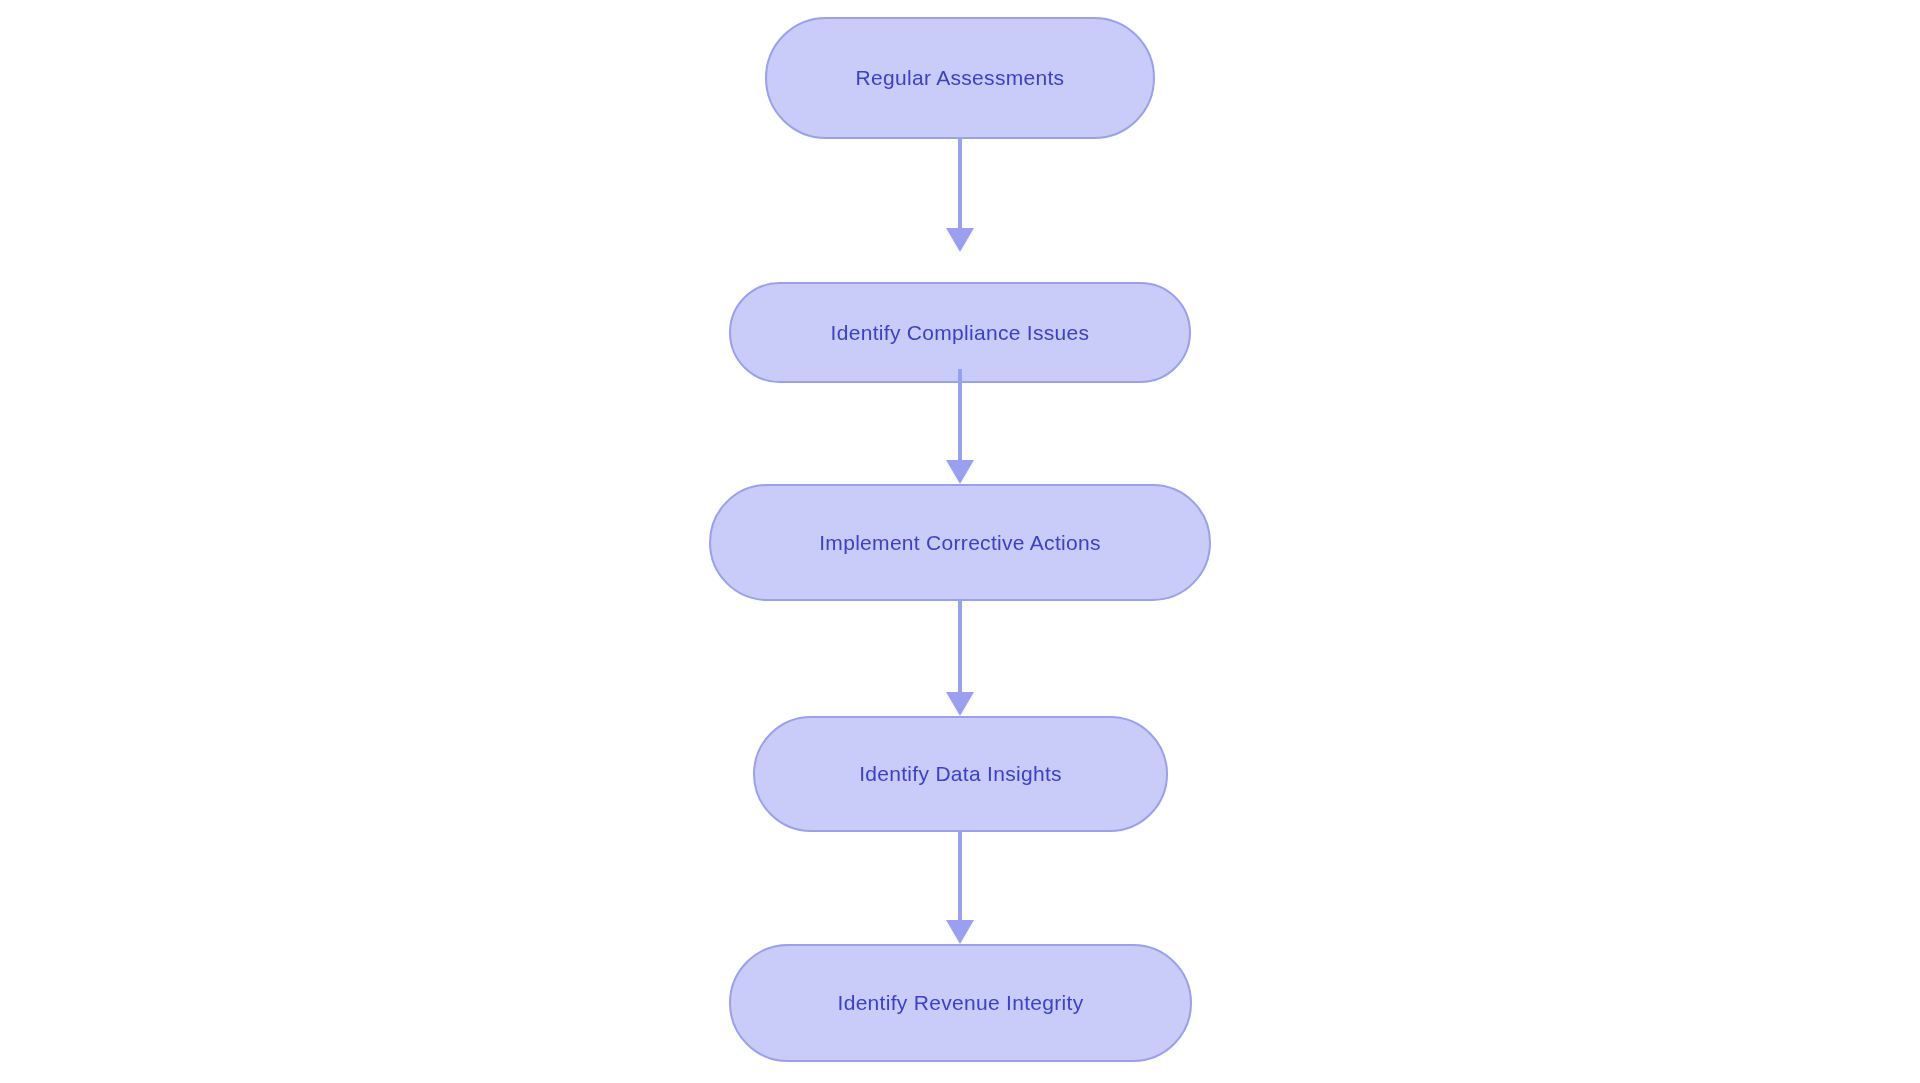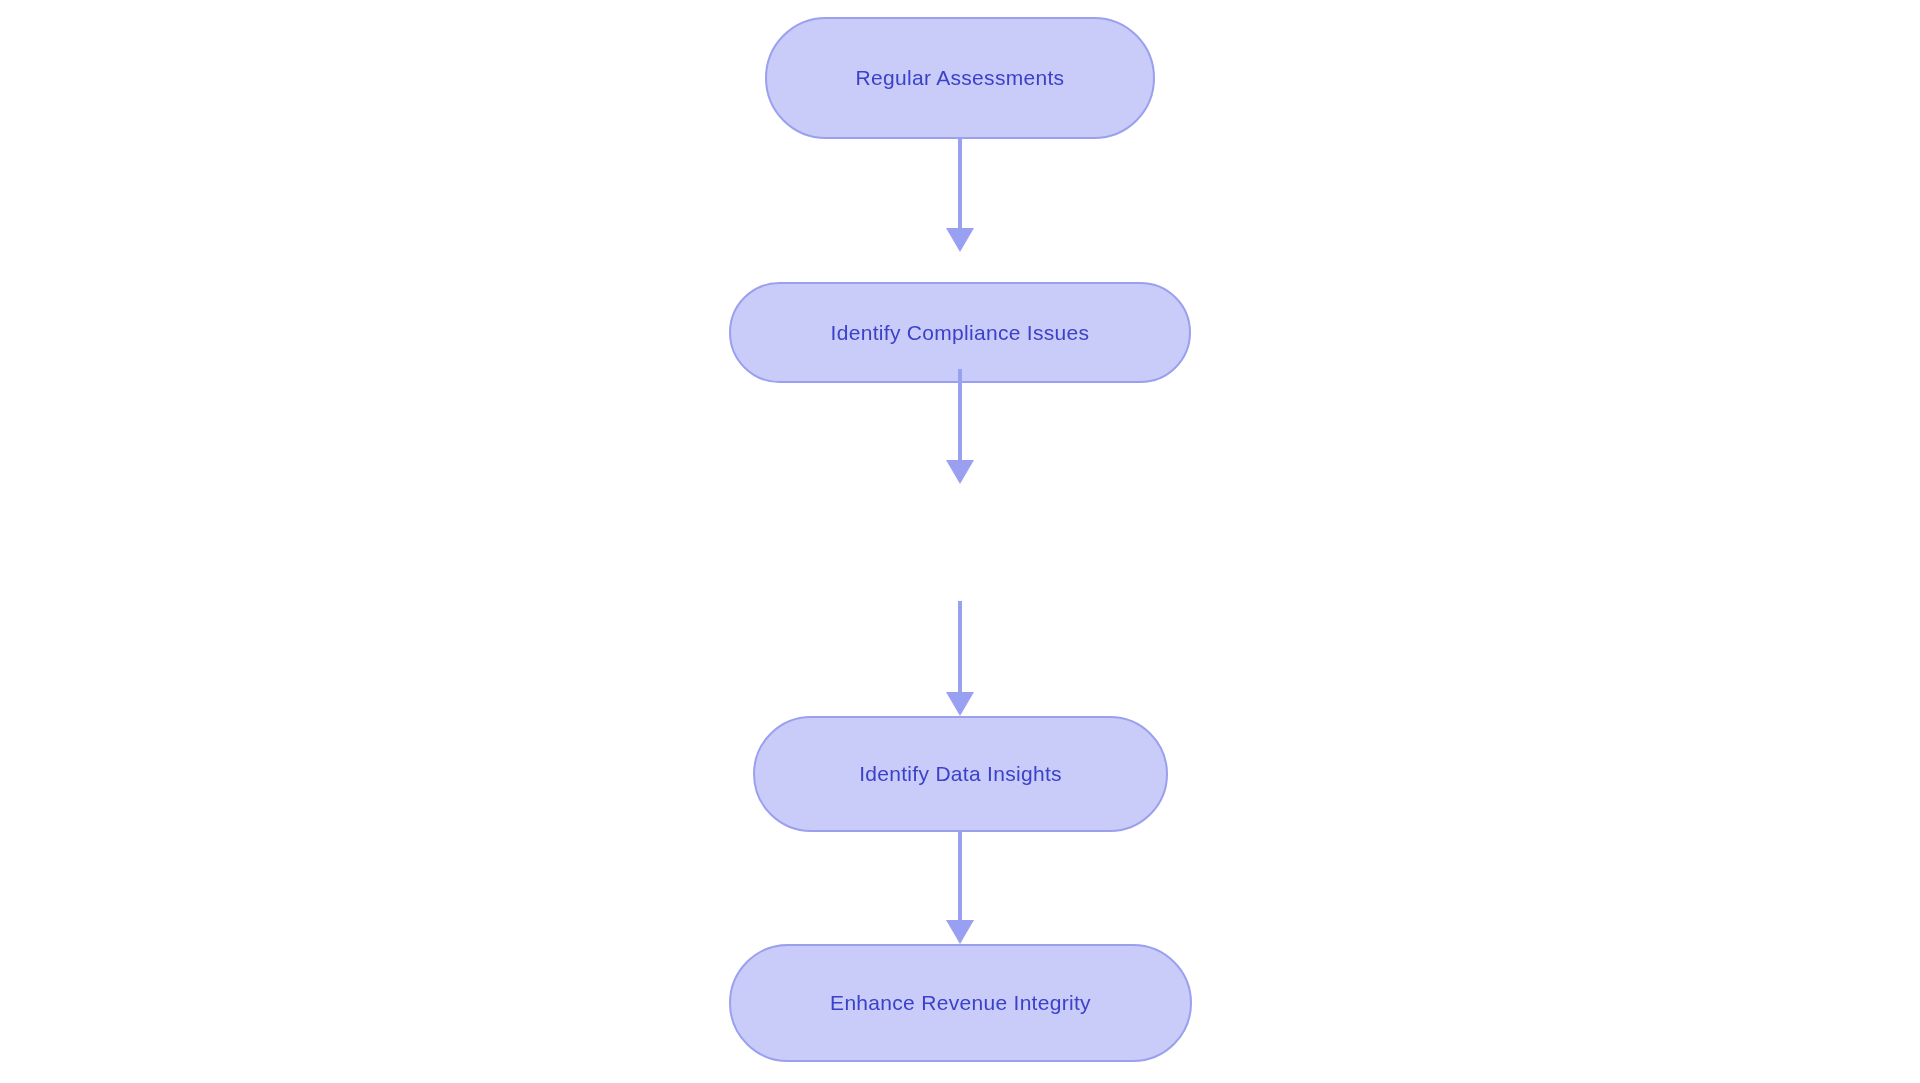--- a/index.html
+++ b/index.html
@@ -86,32 +86,35 @@
 
   <div class="flow-node node-2">
     <span>Identify Compliance Issues</span>
   </div>
 
   <div class="flow-arrow arrow-2">
     <div class="arrow-stem"></div>
     <div class="arrow-head"></div>
   </div>
 
+  <div class="flow-node node-3">
+    <span>Implement Corrective Actions</span>
+  </div>
 
   <div class="flow-arrow arrow-3">
     <div class="arrow-stem"></div>
     <div class="arrow-head"></div>
   </div>
 
   <div class="flow-node node-4">
     <span>Identify Data Insights</span>
   </div>
 
   <div class="flow-arrow arrow-4">
     <div class="arrow-stem"></div>
     <div class="arrow-head"></div>
   </div>
 
   <div class="flow-node node-5">
-    <span>Enhance Revenue Integrity</span>
+    <span>Identify Revenue Integrity</span>
   </div>
 
 </div>
 
 </body></html>

